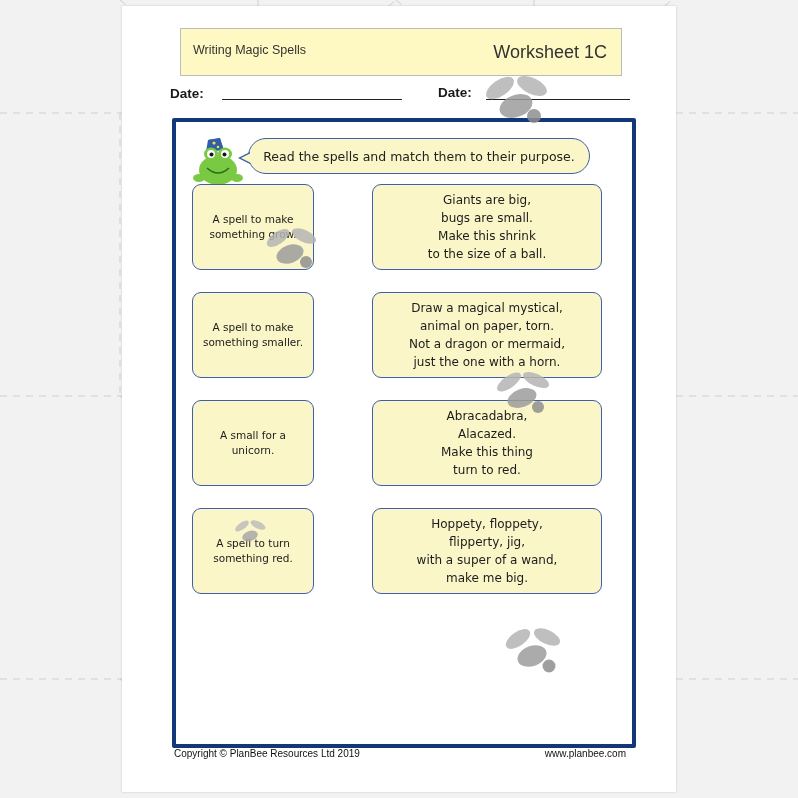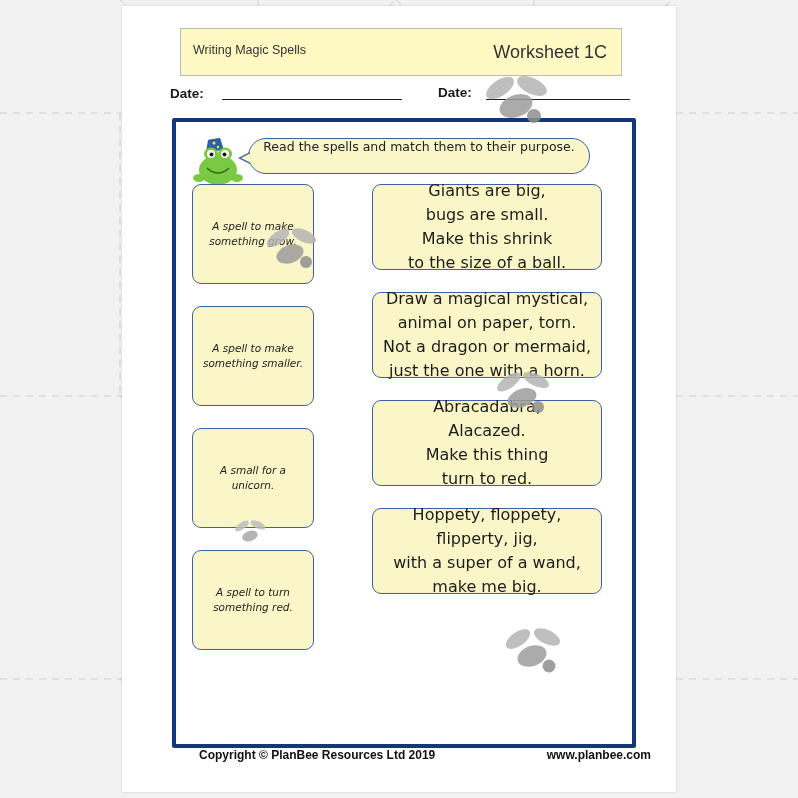--- a/index.html
+++ b/index.html
@@ -113,20 +113,21 @@
   .bubble {
     position: absolute;
     left: 72px;
     top: 16px;
     width: 340px;
     height: 34px;
     background: #fbf6c8;
     border: 1.6px solid #3f5fa8;
     border-radius: 18px;
     display: flex;
+    align-items: center;
     justify-content: center;
   }
   .bubble span {
     font-size: 12.5px;
     color: #222222;
     font-family: "DejaVu Sans", sans-serif;
   }
   .bubble:before {
     content: "";
     position: absolute;
@@ -173,44 +174,42 @@
     box-sizing: border-box;
     display: flex;
     align-items: center;
     justify-content: center;
     text-align: center;
     color: #1c1c1c;
     font-family: "DejaVu Sans", sans-serif;
     margin-bottom: 22px;
   }
   .col-left .card {
-    height: 100px;
+    height: 86px;
     font-size: 10.5px;
     line-height: 1.45;
     padding: 4px 6px;
-    font-style: italic;
   }
   .col-right .card {
     height: 86px;
-    font-size: 16px;
+    font-size: 12px;
     line-height: 1.5;
     padding: 4px 8px;
   }
 
   
   .footer {
     position: absolute;
     left: 52px;
     top: 742px;
     width: 452px;
     height: 14px;
-    font-size: 12px;
+    font-size: 10px;
     color: #111111;
-    font-weight: bold;
-    margin-left: 25px;
+    font-weight: normal;
   }
   .footer .copy { position: absolute; left: 0; top: 0; }
   .footer .site { position: absolute; right: 0; top: 0; }
 
   
   .bee { position: absolute; pointer-events: none; opacity: .85; }
 </style>
 </head>
 <body>
 

